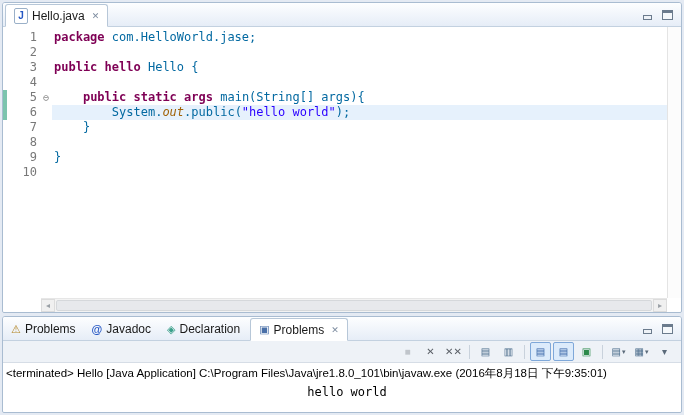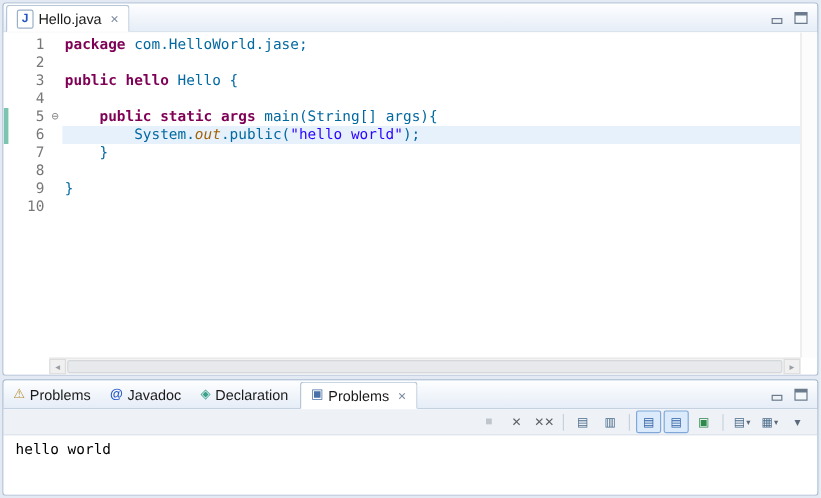--- a/index.html
+++ b/index.html
@@ -72,21 +72,21 @@
   .tbtn{min-width:17px;height:17px;display:inline-flex;align-items:center;justify-content:center;
     font-size:10px;border:1px solid transparent;border-radius:2px;padding:0 1px;cursor:pointer;}
   .tbtn.pressed{background:#dcebfb;border-color:#7fa8d9;}
   .tbtn.disabled{opacity:.45;}
   .tsep{width:1px;height:14px;background:#c9d2dc;margin:0 3px;}
   .dd{font-size:7px;color:#5a6a7a;margin-left:1px;}
   #console-content{position:absolute;top:46px;left:0;right:0;bottom:0;background:#fff;
     overflow:hidden;border-radius:0 0 2px 2px;}
   #console-status{font-size:11.5px;color:#000;padding:3px 0 0 3px;white-space:pre;}
   #console-output{font-family:"DejaVu Sans Mono","Liberation Mono",monospace;
-    font-size:12px;padding:4px 0 0 10px;white-space:pre;}
+    font-size:12px;padding:4px 0 0 10px;white-space:pre;text-align:center;}
 </style>
 </head>
 <body>
 
 <div class="part" id="editor-part">
   <div class="pheader">
     <div class="tab selected">
       <span class="jicon">J</span>
       <span>Hello.java</span>
       <span class="tclose">✕</span>
@@ -176,15 +176,16 @@
       </span>
       <span class="tbtn">
         <span style="color: rgb(74, 107, 138);">▦</span>
         <span class="dd">▾</span>
       </span>
       <span class="tbtn">
         <span style="color: rgb(90, 106, 122);">▾</span>
       </span>
     </div>
   <div id="console-content">
+    <div id="console-status">&lt;terminated&gt; Hello [Java Application] C:\Program Files\Java\jre1.8.0_101\bin\javaw.exe (2016年8月18日 下午9:35:01)</div>
     <div id="console-output">hello world</div>
   </div>
 </div>
 
 </body></html>

